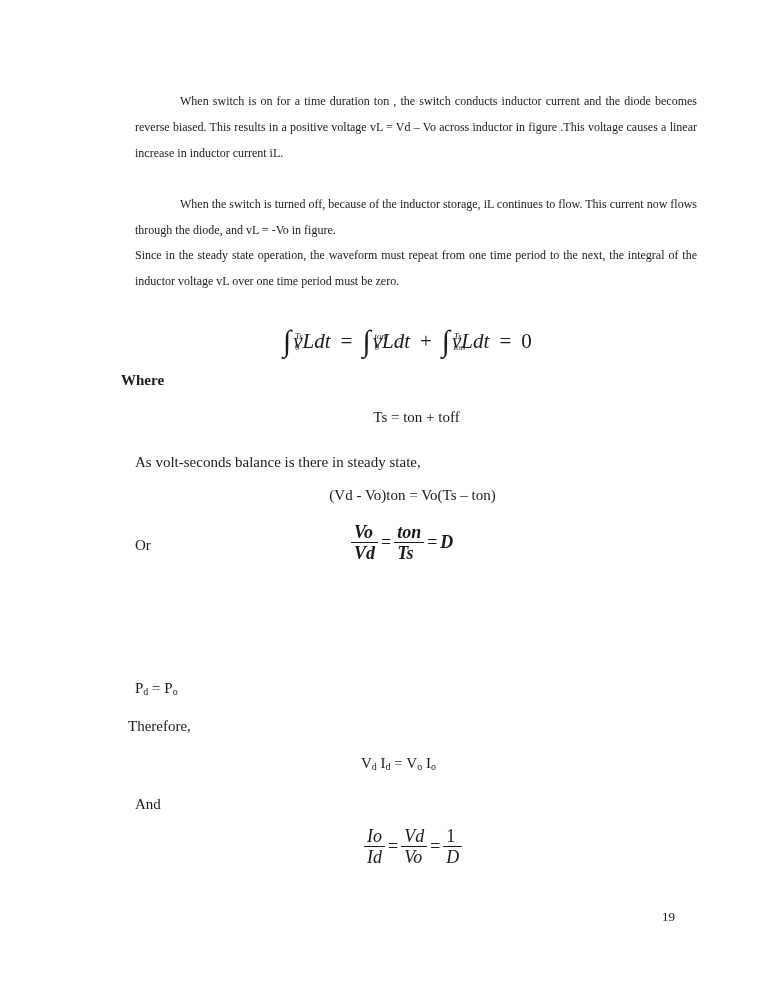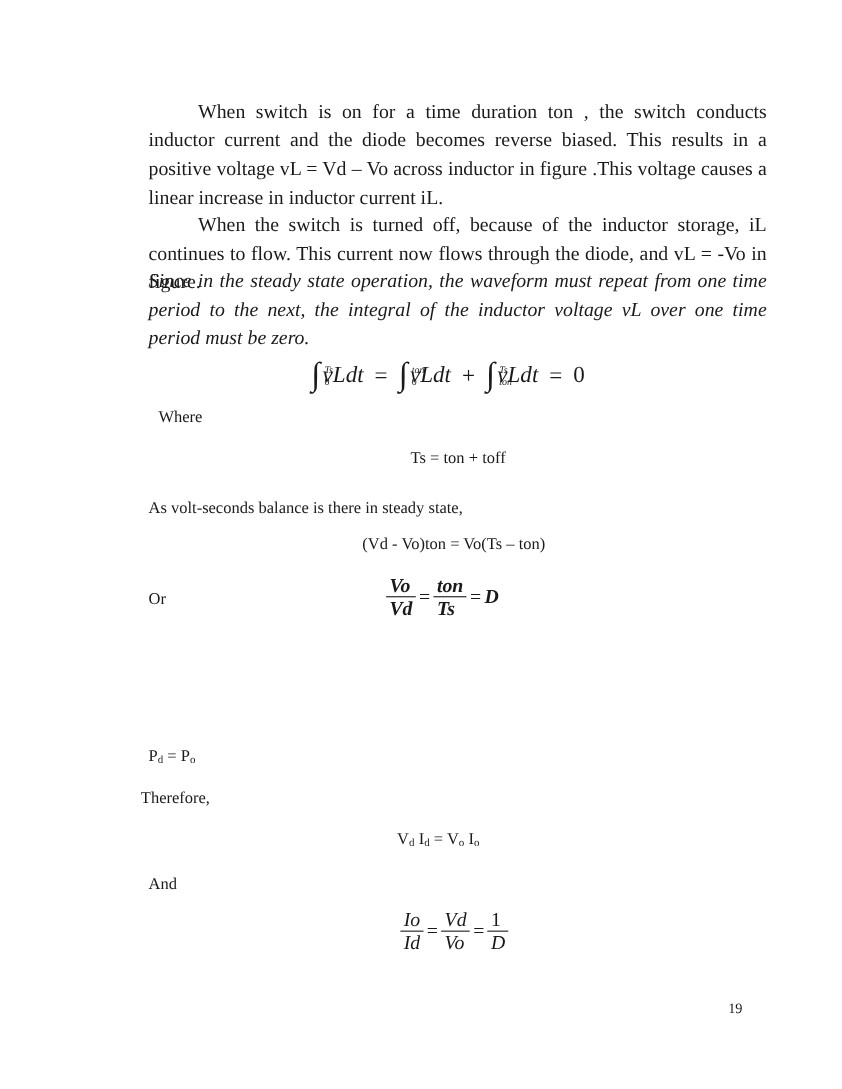--- a/index.html
+++ b/index.html
@@ -1,19 +1,19 @@
 <!DOCTYPE html>
 <html><head>
   <meta charset="utf-8">
   <style>
     html, body { margin: 0; padding: 0; background: #ffffff; }
     body { width: 765px; height: 990px; position: relative; overflow: hidden;
            font-family: "Liberation Serif", "DejaVu Serif", serif; color: #1a1a1a; }
     .page { position: absolute; left: 0; top: 0; width: 765px; height: 990px; }
-    .para { position: absolute; left: 135px; width: 562px; font-size: 18px; line-height: 26px;
+    .para { position: absolute; left: 135px; width: 562px; font-size: 12px; line-height: 26px;
             text-align: justify; margin: 0; }
     .indent { text-indent: 45px; }
     .line { position: absolute; font-size: 15px; line-height: 20px; white-space: nowrap; margin: 0; }
     .center { left: 0; width: 765px; text-align: center; }
     sub.s { font-size: 10px; vertical-align: -2px; }
     .math { position: absolute; font-family: "Liberation Serif", "DejaVu Serif", serif; font-style: italic; }
     .integral { display: inline-block; position: relative; font-style: normal; font-size: 30px;
                 line-height: 30px; vertical-align: middle; margin-right: 2px; }
     .lim { position: absolute; font-size: 9px; font-style: italic; left: 12px; }
     .lim.up { top: -5px; }
@@ -31,33 +31,33 @@
   </style>
 </head>
 <body>
 
 <div class="page">
 
   <p class="para indent" style="top:88px;">When switch is on for a time duration ton , the switch conducts inductor current and the diode becomes reverse biased. This results in a positive voltage vL = Vd – Vo across inductor in figure .This voltage causes a linear increase in inductor current iL.</p>
 
   <p class="para indent" style="top:191px;">When the switch is turned off, because of the inductor storage, iL continues to flow. This current now flows through the diode, and vL = -Vo in figure.</p>
 
-  <p class="para" style="top:242px;font-style:italic;">Since in the steady state operation, the waveform must repeat from one time period to the next, the integral of the inductor voltage vL over one time period must be zero.</p>
+  <p class="para" style="top:242px;">Since in the steady state operation, the waveform must repeat from one time period to the next, the integral of the inductor voltage vL over one time period must be zero.</p>
 
   <div class="math" style="left:283px; top:326px; white-space:nowrap;">
     <span class="integral">∫<span class="lim up">Ts</span><span class="lim lo">0</span></span><span class="expr">vLdt</span>
     <span class="op">=</span>
     <span class="integral">∫<span class="lim up">ton</span><span class="lim lo">0</span></span><span class="expr">vLdt</span>
     <span class="op">+</span>
     <span class="integral">∫<span class="lim up">Ts</span><span class="lim lo it">ton</span></span><span class="expr">vLdt</span>
     <span class="op">=</span>
     <span class="op" style="padding:0;">0</span>
   </div>
 
-  <p class="line" style="left:144px; top:370px;">Where</p>
+  <p class="line" style="left:121px; top:370px;font-weight:bold;">Where</p>
 
   <p class="line center" style="top:407px; left:34px;">Ts = ton + toff</p>
 
   <p class="line" style="left:135px; top:452px;">As volt-seconds balance is there in steady state,</p>
 
   <p class="line center" style="top:485px; left:30px;">(Vd - Vo)ton = Vo(Ts – ton)</p>
 
   <p class="line" style="left:135px; top:535px;">Or</p>
 
   <div class="math" style="left:351px; top:522px; white-space:nowrap;">

